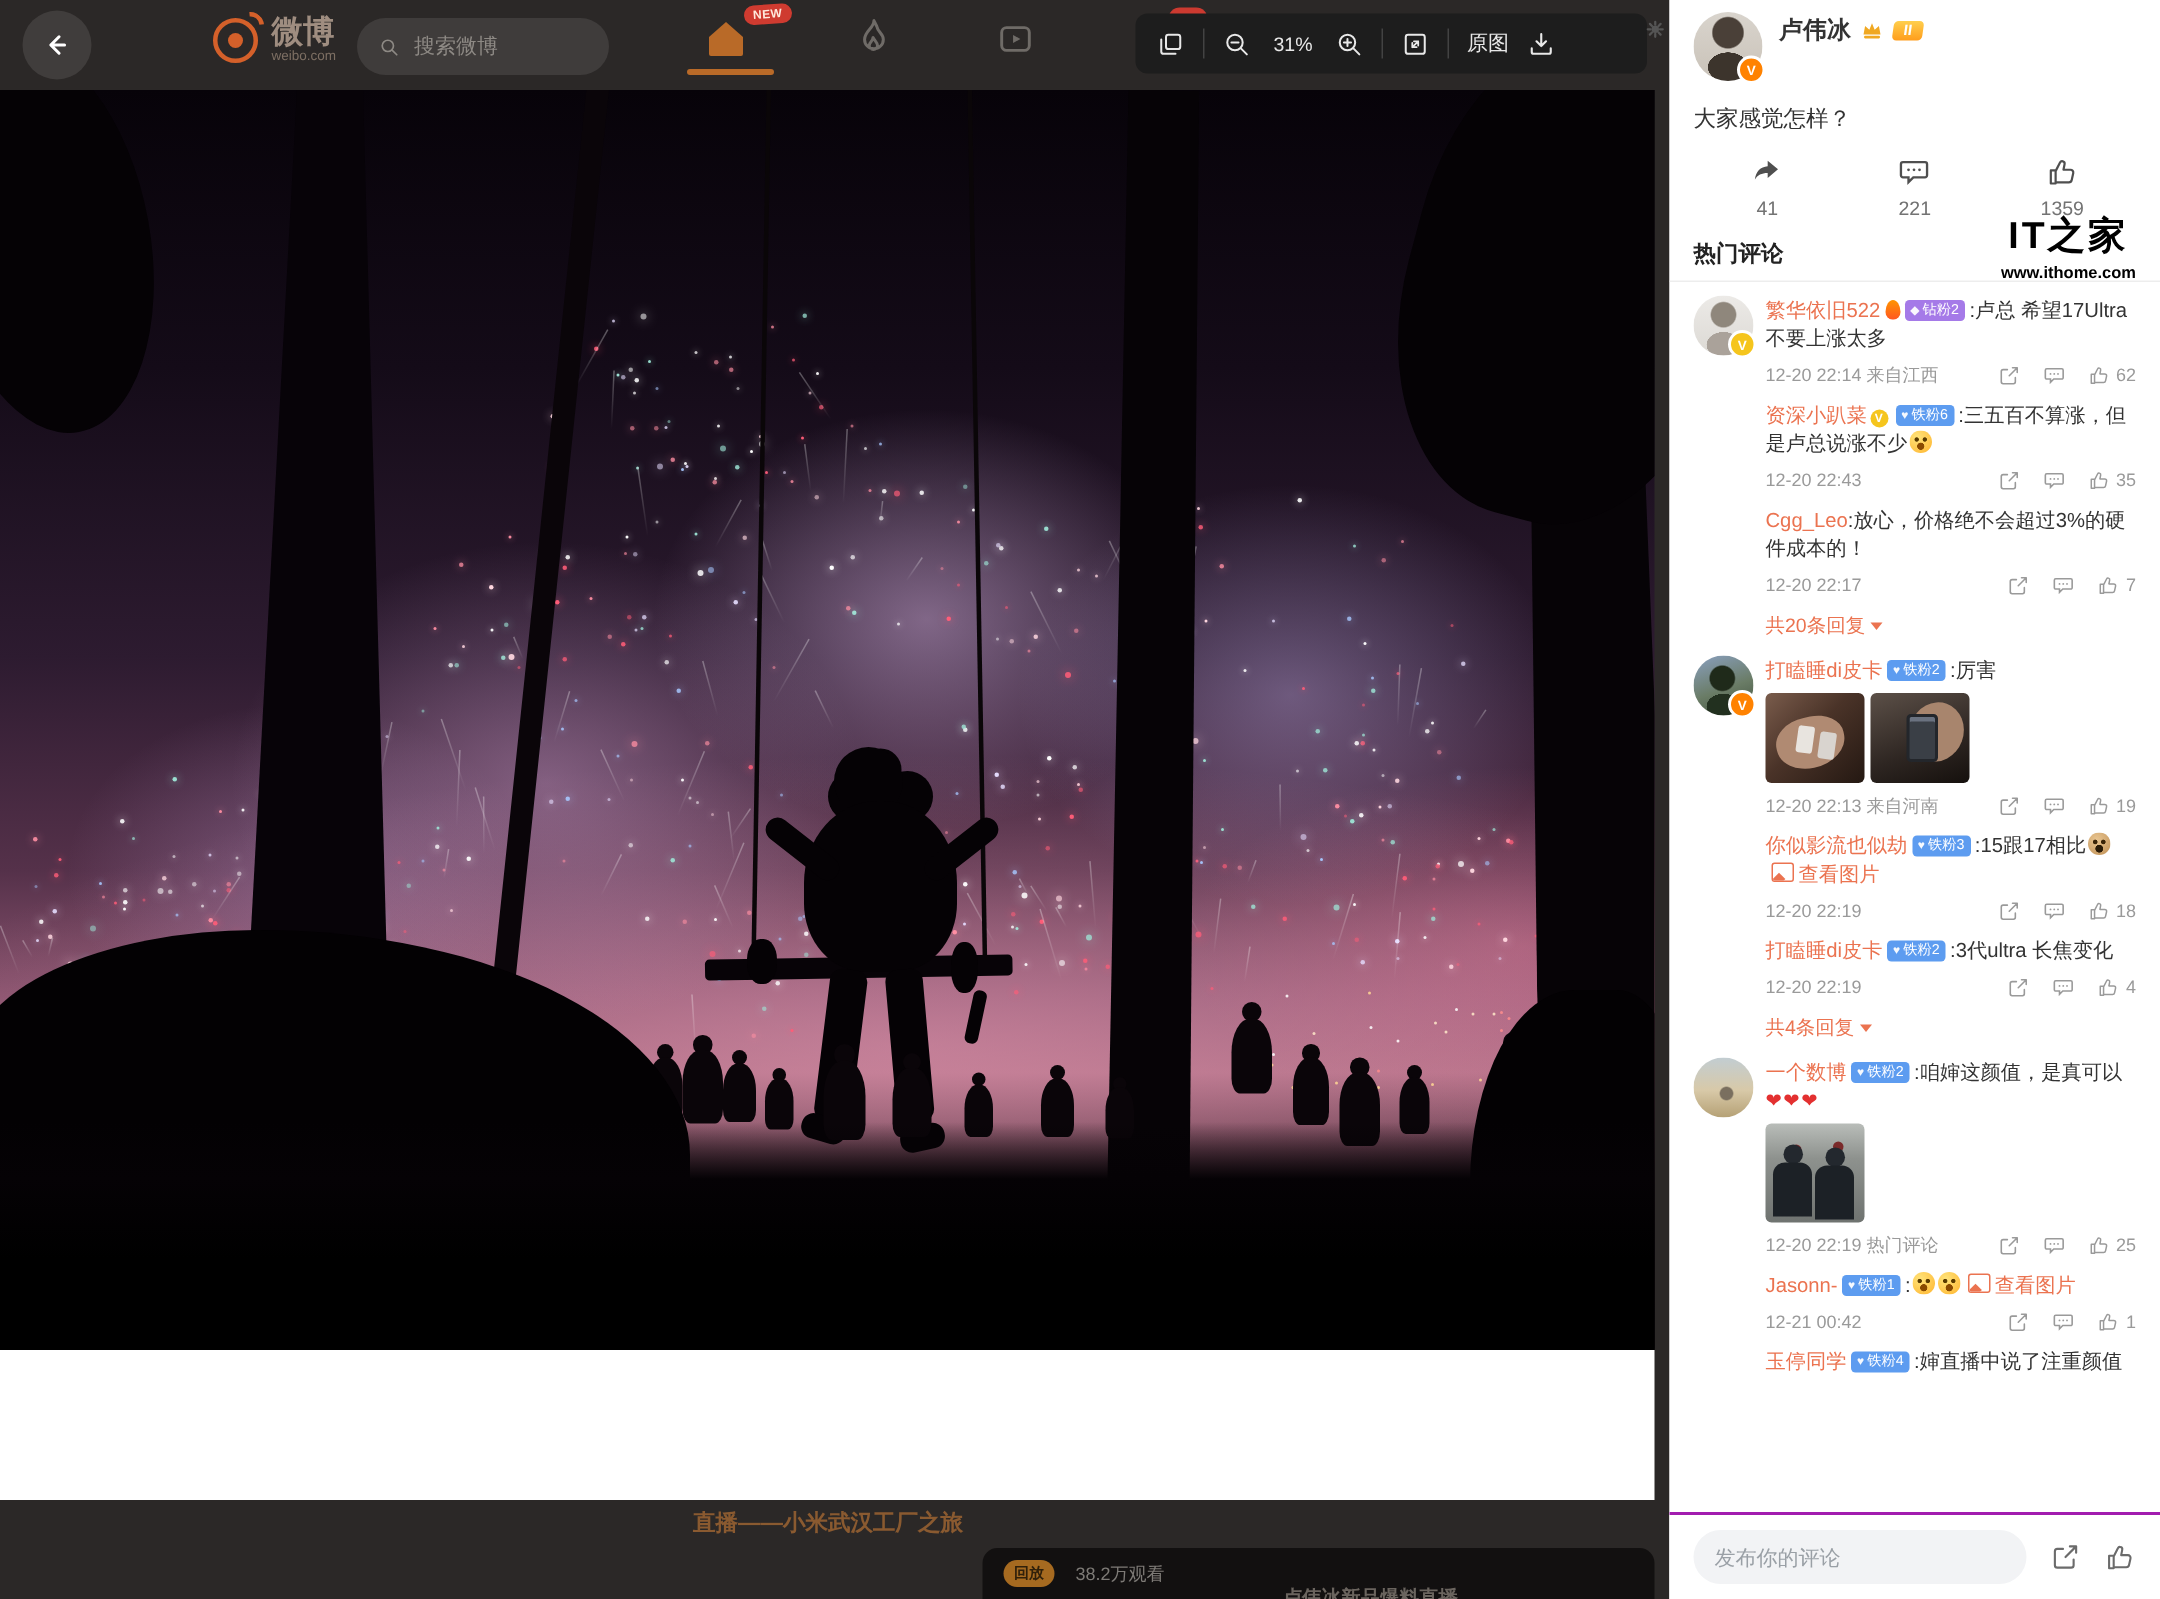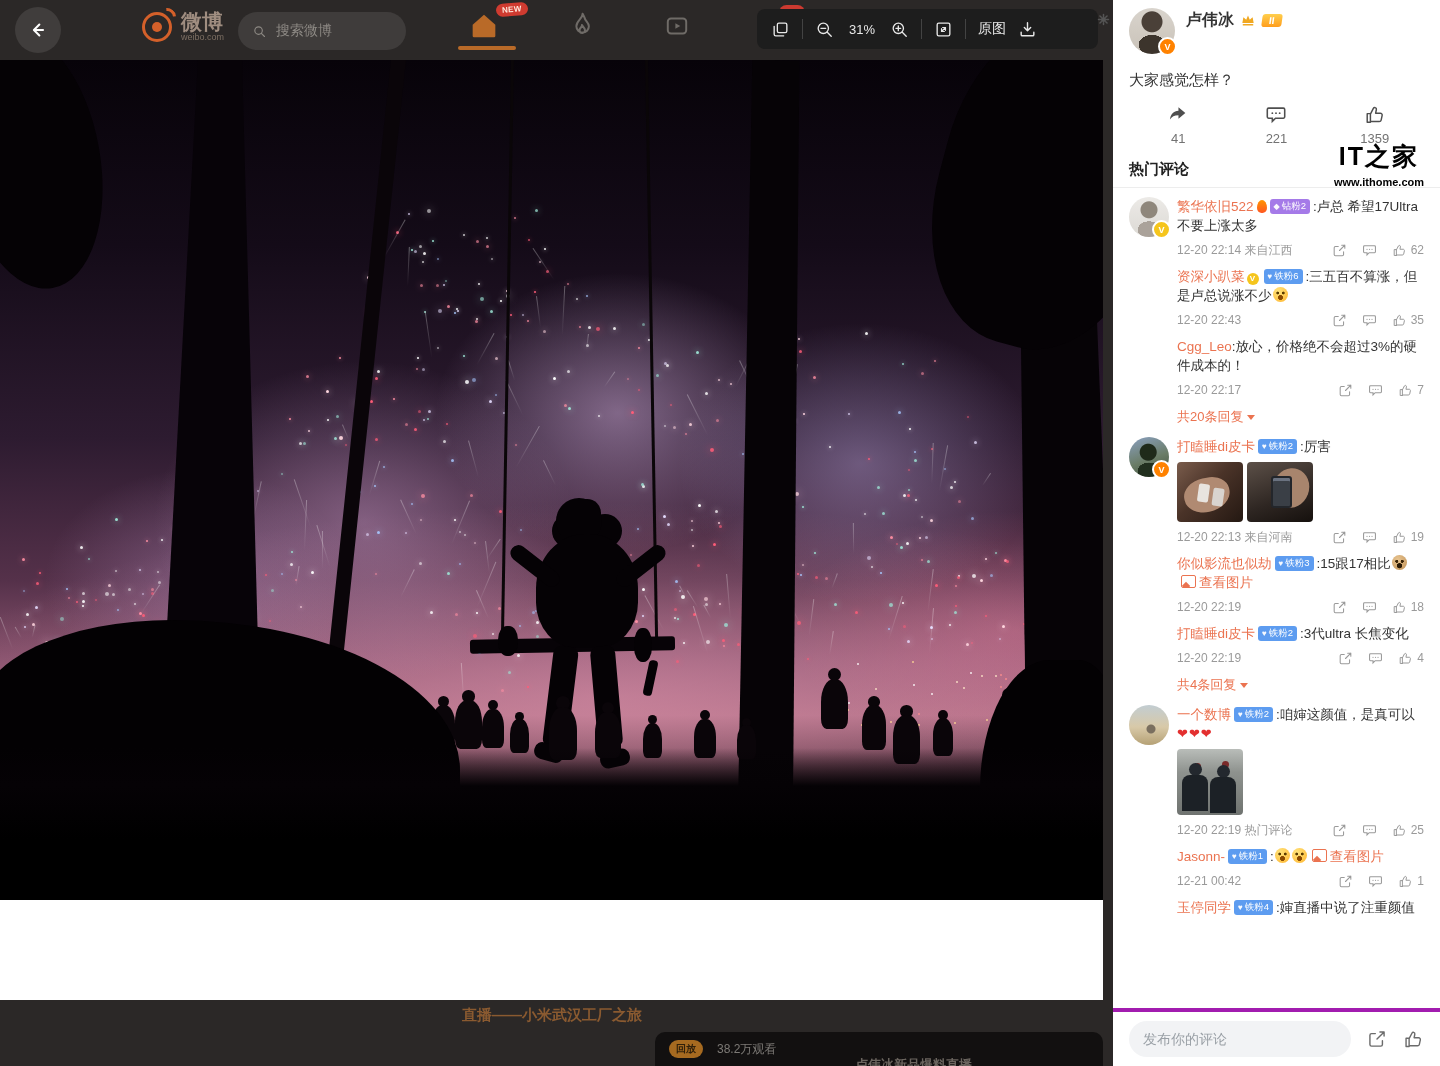--- a/index.html
+++ b/index.html
@@ -141,21 +141,21 @@
   .thumb{width:66px;height:60px;border-radius:4px;position:relative;overflow:hidden;cursor:pointer;}
   .t-a{background:linear-gradient(135deg,#7a5c4c 0%,#4a3328 45%,#241812 100%);}
   .t-a::before{content:"";position:absolute;left:7px;top:16px;width:46px;height:34px;border-radius:50% 45% 55% 50%;background:#b08a72;transform:rotate(-12deg);}
   .t-a::after{content:"";position:absolute;left:21px;top:22px;width:11px;height:18px;background:#e8e4df;border-radius:2px;box-shadow:15px 2px 0 #d9d4cf;transform:rotate(8deg);}
   .t-b{background:linear-gradient(160deg,#5c5048 0%,#2e2622 60%,#15100d 100%);}
   .t-b::before{content:"";position:absolute;left:26px;top:6px;width:36px;height:40px;border-radius:50%;background:#a8856d;transform:rotate(20deg);}
   .t-b::after{content:"";position:absolute;left:24px;top:14px;width:17px;height:28px;background:#3a3f46;border:2px solid #23262b;border-radius:3px;box-shadow:inset 0 3px 0 #6a7280;}
   .t-c{width:66px;height:66px;background:linear-gradient(180deg,#b9bdb9 0%,#8e928e 35%,#6f7370 100%);}
   .t-c::before{content:"";position:absolute;left:12px;top:14px;width:13px;height:13px;border-radius:50%;background:#23282e;box-shadow:28px 2px 0 #23282e,2px -3px 0 -3px #7a2a2a,30px -5px 0 -3px #7a2a2a;}
   .t-c::after{content:"";position:absolute;left:5px;top:26px;width:26px;height:36px;border-radius:8px 8px 0 0;background:#1c2126;box-shadow:28px 2px 0 #1c2126;}
-  .composer{position:absolute;left:0;right:0;bottom:0;height:58px;border-top:4px solid #a21caf;display:flex;align-items:center;gap:16px;padding:0 16px;background:#fff;box-sizing:border-box;}
+  .composer{position:absolute;left:0;right:0;bottom:0;height:58px;border-top:2px solid #a21caf;display:flex;align-items:center;gap:16px;padding:0 16px;background:#fff;box-sizing:border-box;}
   .composer input{flex:1;height:36px;border-radius:18px;background:#f2f3f5;border:none;padding:0 14px;font-size:14px;color:#333;outline:none;font-family:inherit;}
   .composer input::placeholder{color:#9aa0a6;}
   svg.ic{display:block;}
 </style>
 </head>
 <body>
 
 <svg width="0" height="0" style="position:absolute">
   <defs>
     <symbol id="sym-back" viewBox="0 0 24 24">

